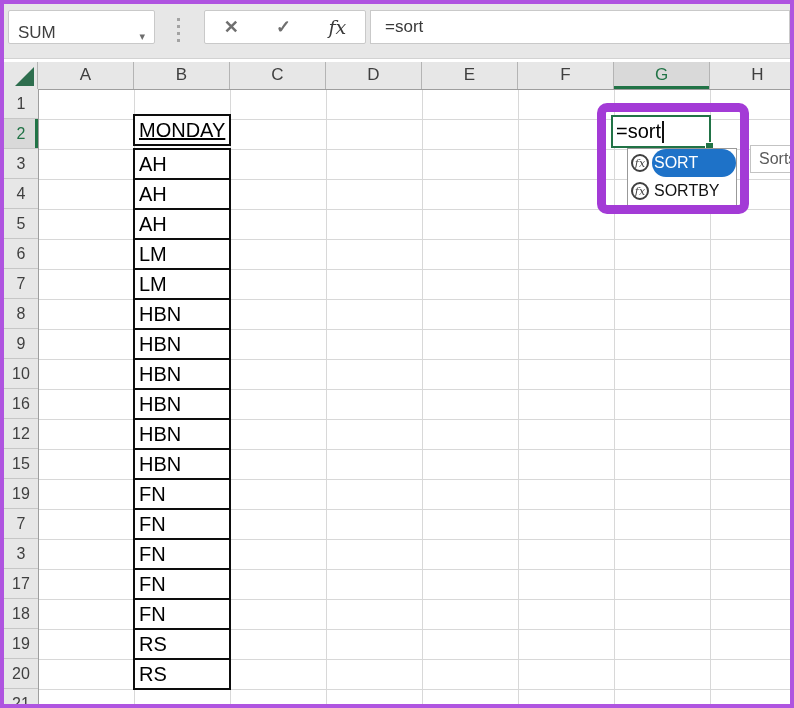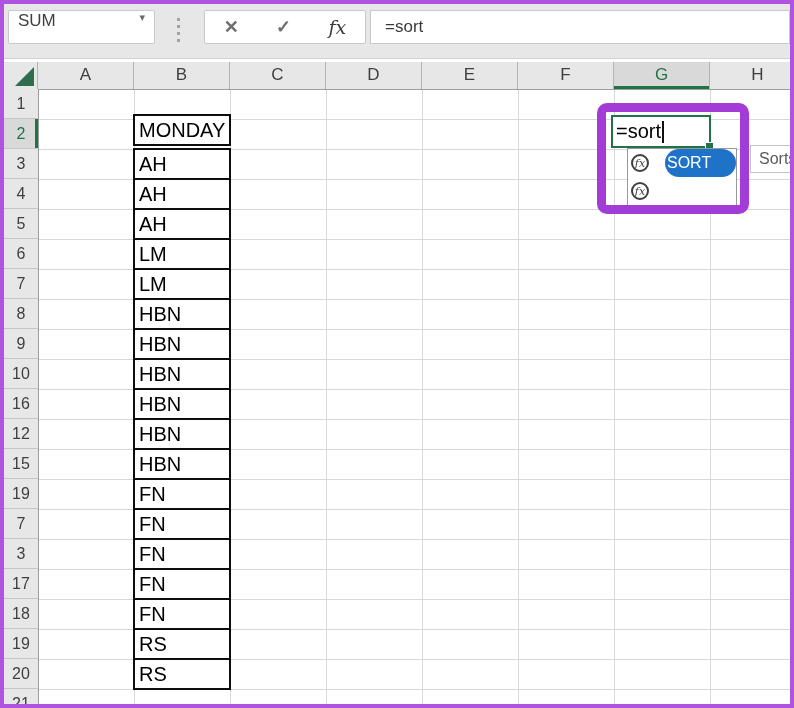--- a/index.html
+++ b/index.html
@@ -20,21 +20,21 @@
   }
 
   
   .topbar{
     position:absolute;left:4px;top:4px;width:786px;height:54px;
     background:#e7e7e7;border-bottom:1px solid #d2d2d2;z-index:2;
   }
   .namebox{
     position:absolute;left:4px;top:6px;width:147px;height:34px;
     background:#fff;border:1px solid #c9c9c9;border-radius:2px;
-    display:flex;align-items:flex-start;padding:0 9px;box-sizing:border-box;
+    display:flex;align-items:flex-end;padding:0 9px;box-sizing:border-box;
   }
   .nb-text{font-size:17px;color:#3f3f3f;}
   .nb-arrow{margin-left:auto;font-size:11px;color:#6d6d6d;}
   .dots{
     position:absolute;left:173px;top:14px;
     display:flex;flex-direction:column;gap:4px;
   }
   .dots i{width:3px;height:3px;background:#a3a3a3;display:block;}
   .fbtns{
     position:absolute;left:200px;top:6px;width:162px;height:34px;
@@ -122,21 +122,21 @@
   .ac-item{height:28px;display:flex;align-items:center;background:#fff;}
   .fx-circle{
     flex:0 0 auto;width:18px;height:18px;margin-left:3px;
     border:2px solid #3f3f3f;border-radius:50%;box-sizing:border-box;
     display:flex;align-items:center;justify-content:center;
     font-family:"DejaVu Serif",serif;font-style:italic;font-size:11px;color:#3f3f3f;
     line-height:1;
   }
   .ac-label{
     flex:1;height:100%;display:flex;align-items:center;
-    margin-left:16px;padding-left:2px;font-size:16px;color:#111;border-radius:14px;
+    margin-left:3px;padding-left:2px;font-size:16px;color:#111;border-radius:14px;
   }
   .ac-item.sel .ac-label{background:#1E72C8;color:#fff;}
 
   
   .tip{
     position:absolute;left:750px;top:145px;width:58px;height:28px;
     background:#fff;border:1px solid #c3c3c3;box-sizing:border-box;
     display:flex;align-items:center;padding-left:8px;
     font-size:16px;color:#5a5a5a;z-index:9;
   }
@@ -208,21 +208,21 @@
     <div class="row-h">7</div>
     <div class="row-h">3</div>
     <div class="row-h">17</div>
     <div class="row-h">18</div>
     <div class="row-h">19</div>
     <div class="row-h">20</div>
     <div class="row-h">21</div>
   </div>
 
 <div id="bcells">
-    <div class="bcell" style="top: 114px;">MONDAY</div>
+    <div class="bcell" style="top: 114px; text-decoration: underline;">MONDAY</div>
     <div class="bcell" style="top: 148px;">AH</div>
     <div class="bcell" style="top: 178px;">AH</div>
     <div class="bcell" style="top: 208px;">AH</div>
     <div class="bcell" style="top: 238px;">LM</div>
     <div class="bcell" style="top: 268px;">LM</div>
     <div class="bcell" style="top: 298px;">HBN</div>
     <div class="bcell" style="top: 328px;">HBN</div>
     <div class="bcell" style="top: 358px;">HBN</div>
     <div class="bcell" style="top: 388px;">HBN</div>
     <div class="bcell" style="top: 418px;">HBN</div>
@@ -242,20 +242,21 @@
   <span class="handle"></span>
 </div>
 
 <div class="ac" id="ac-list">
     <div class="ac-item sel">
       <span class="fx-circle">fx</span>
       <span class="ac-label">SORT</span>
     </div>
     <div class="ac-item">
       <span class="fx-circle">fx</span>
+      <span class="ac-label">SORTBY</span>
     </div>
   </div>
 
 <div class="tip">
   <span>Sorts</span>
 </div>
 
 <div class="hlbox"></div>
 
 <div class="frame"></div>

